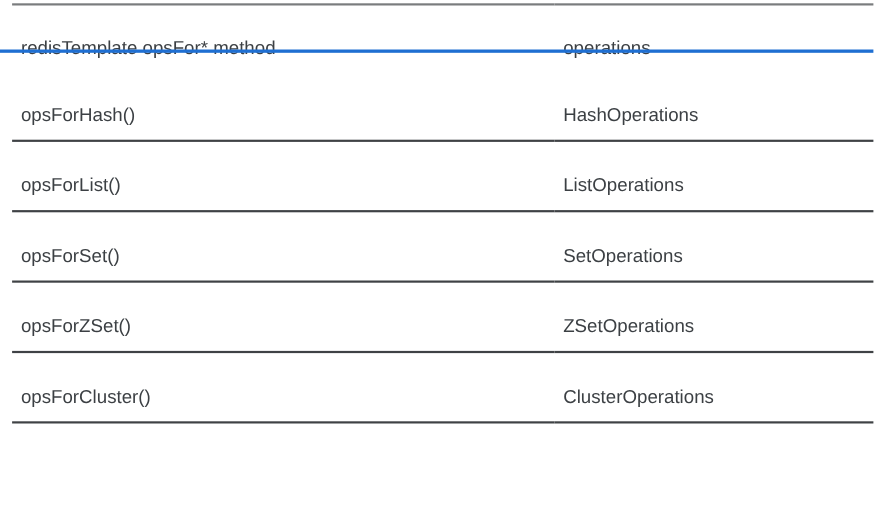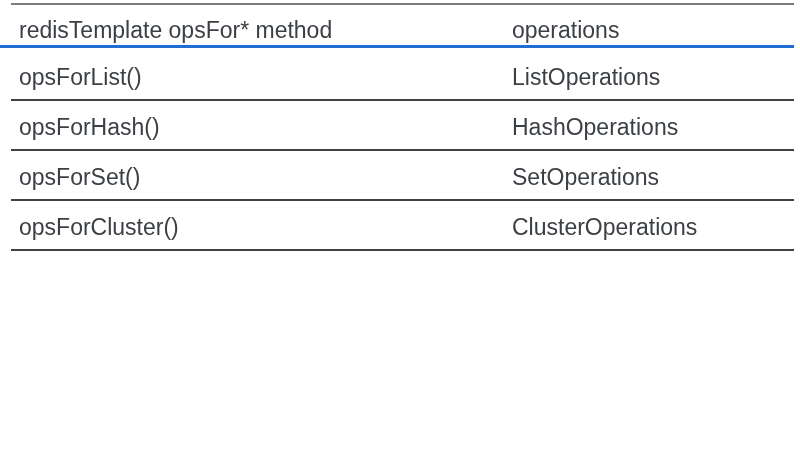--- a/index.html
+++ b/index.html
@@ -26,26 +26,26 @@
     position:absolute;
     left:11px;top:3px;
     width:783px;
     border-collapse:collapse;
     table-layout:fixed;
     border-top:2px solid var(--top-border);
   }
   col.c-method{width:493px;}
   col.c-operations{width:290px;}
   th,td{
-    font-size:23px;
+    font-size:17px;
     font-weight:400;
     color:var(--text);
     text-align:left;
     vertical-align:middle;
-    padding:4px 0 0 8px;
+    padding:18px 0 0 8px;
     white-space:nowrap;
     overflow:hidden;
     margin-left:40px;
   }
   thead th{height:42px;}
   tbody td{
     height:44px;
     border-bottom:2px solid var(--row-divider);
   }
   .header-underline{
@@ -66,30 +66,34 @@
       <col class="c-operations">
     </colgroup>
     <thead>
       <tr>
         <th>redisTemplate opsFor* method</th>
         <th>operations</th>
       </tr>
     </thead>
     <tbody>
       <tr>
+        <td>opsForHash()</td>
+        <td>HashOperations</td>
+      </tr>
+      <tr>
         <td>opsForList()</td>
         <td>ListOperations</td>
       </tr>
       <tr>
-        <td>opsForHash()</td>
-        <td>HashOperations</td>
+        <td>opsForSet()</td>
+        <td>SetOperations</td>
       </tr>
       <tr>
-        <td>opsForSet()</td>
-        <td>SetOperations</td>
+        <td>opsForZSet()</td>
+        <td>ZSetOperations</td>
       </tr>
       <tr>
         <td>opsForCluster()</td>
         <td>ClusterOperations</td>
       </tr>
     </tbody>
   </table>
   <div class="header-underline"></div>
 </div>
 

